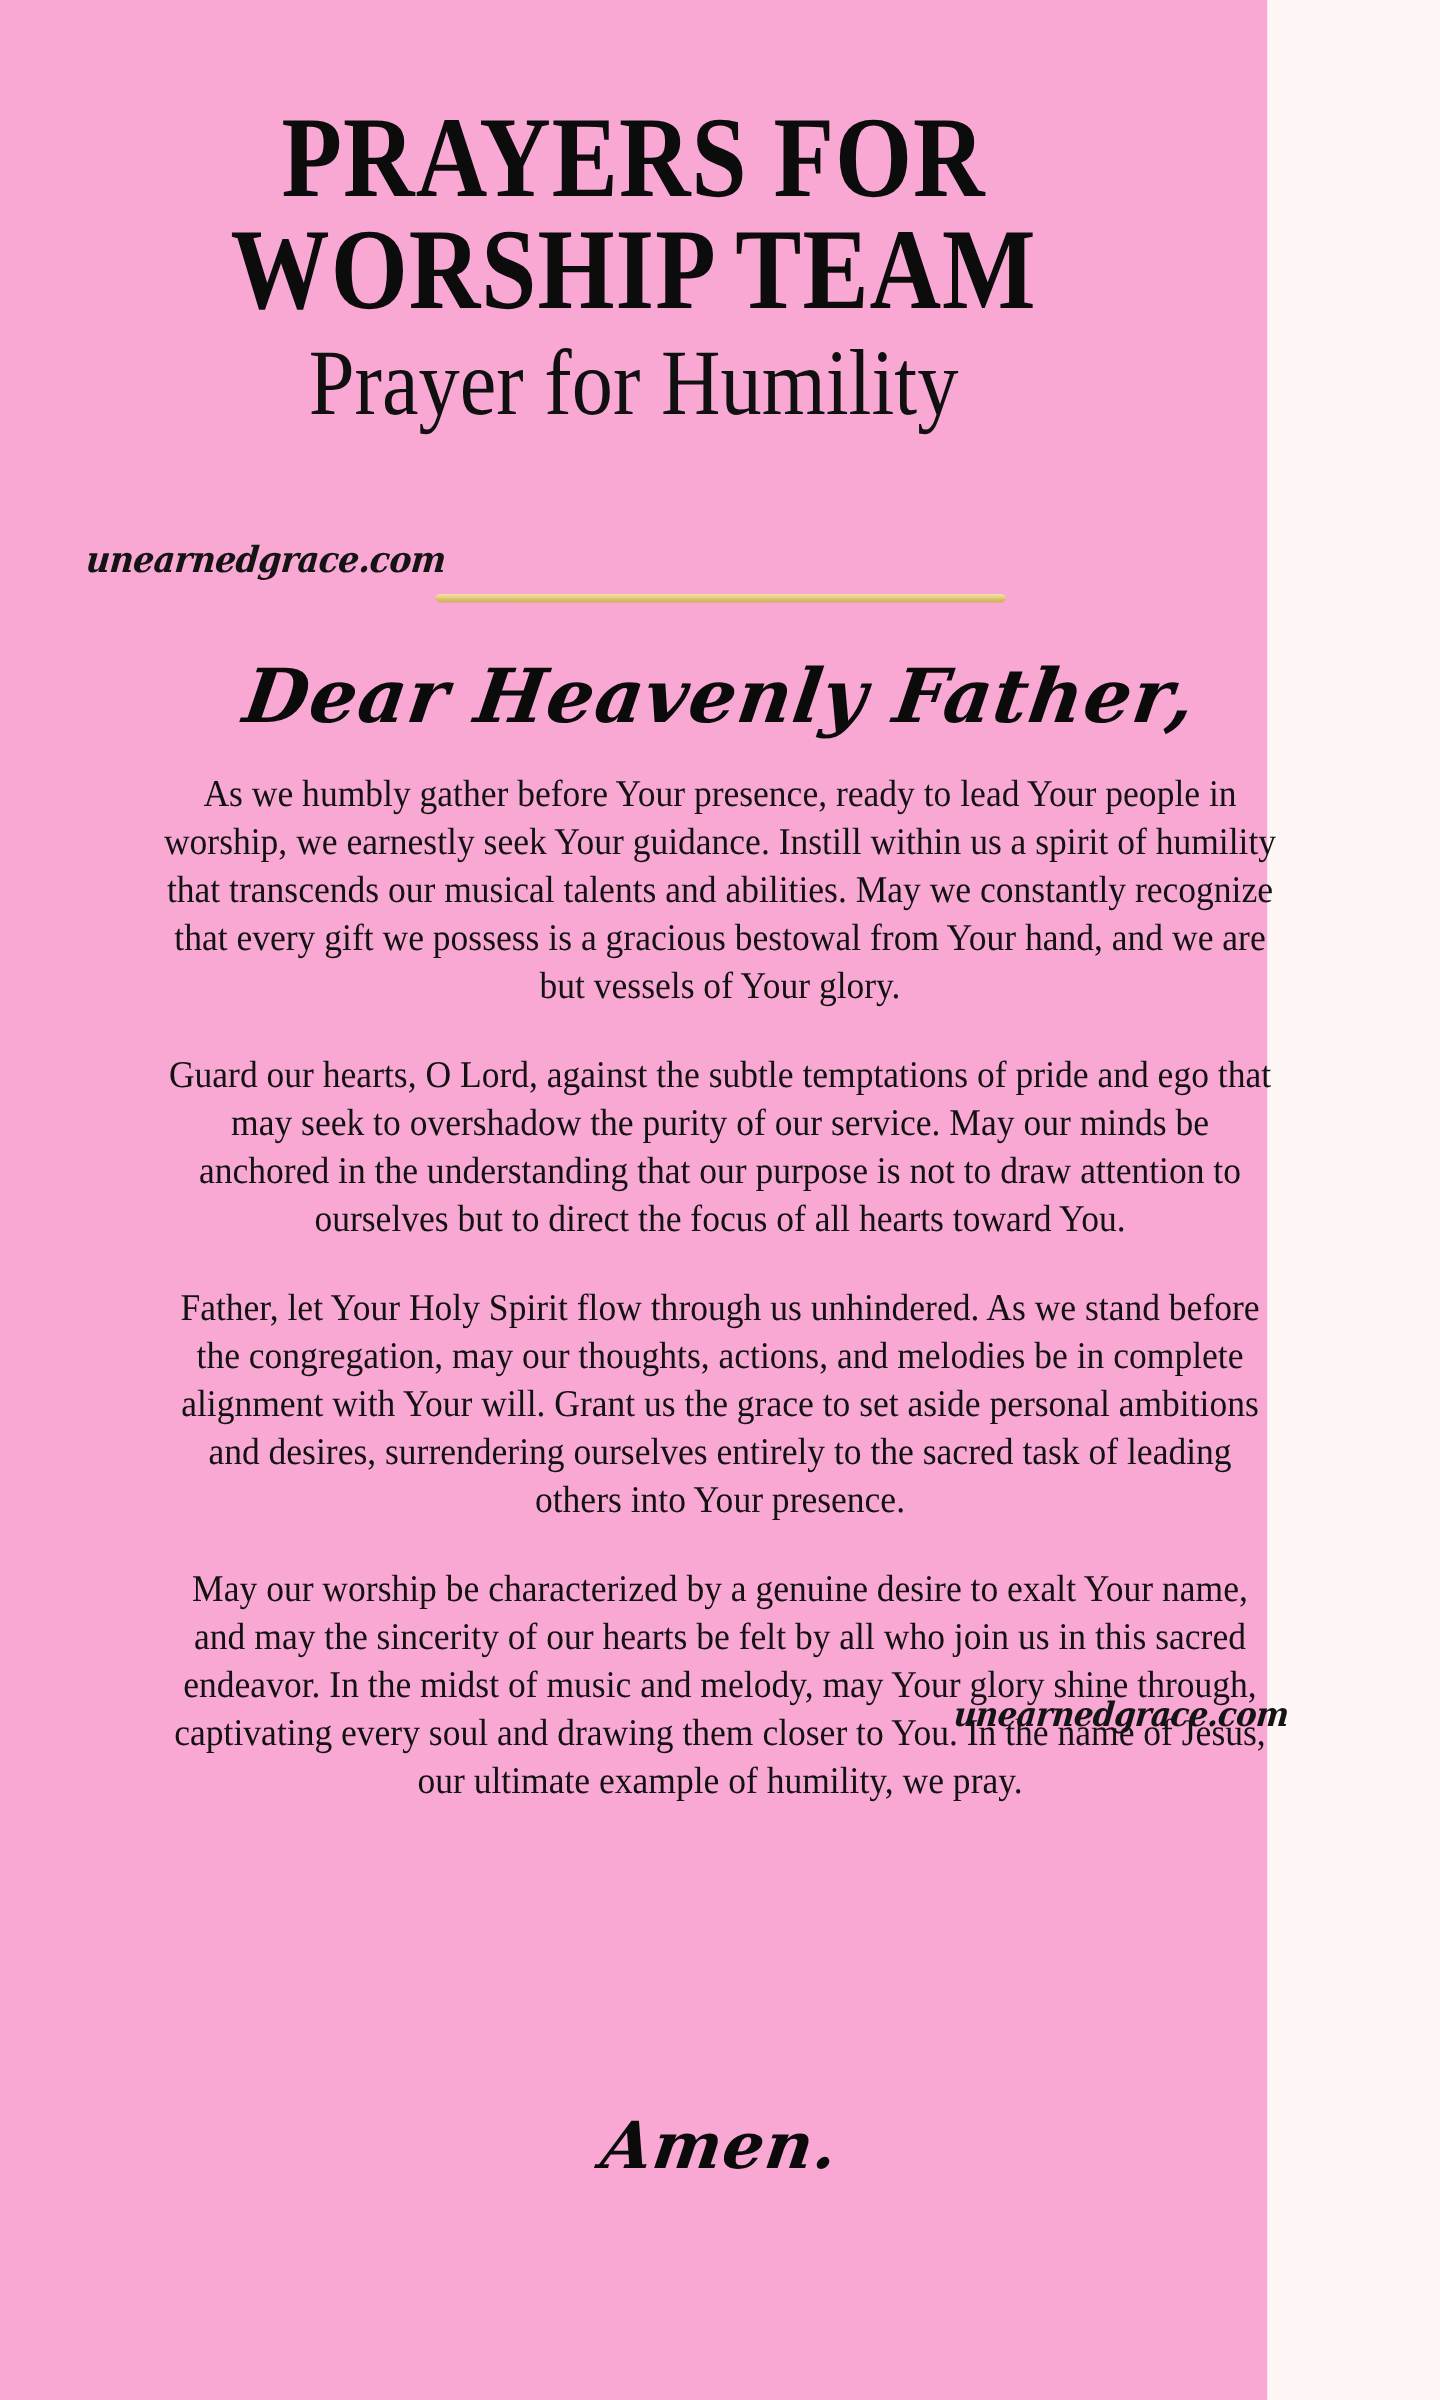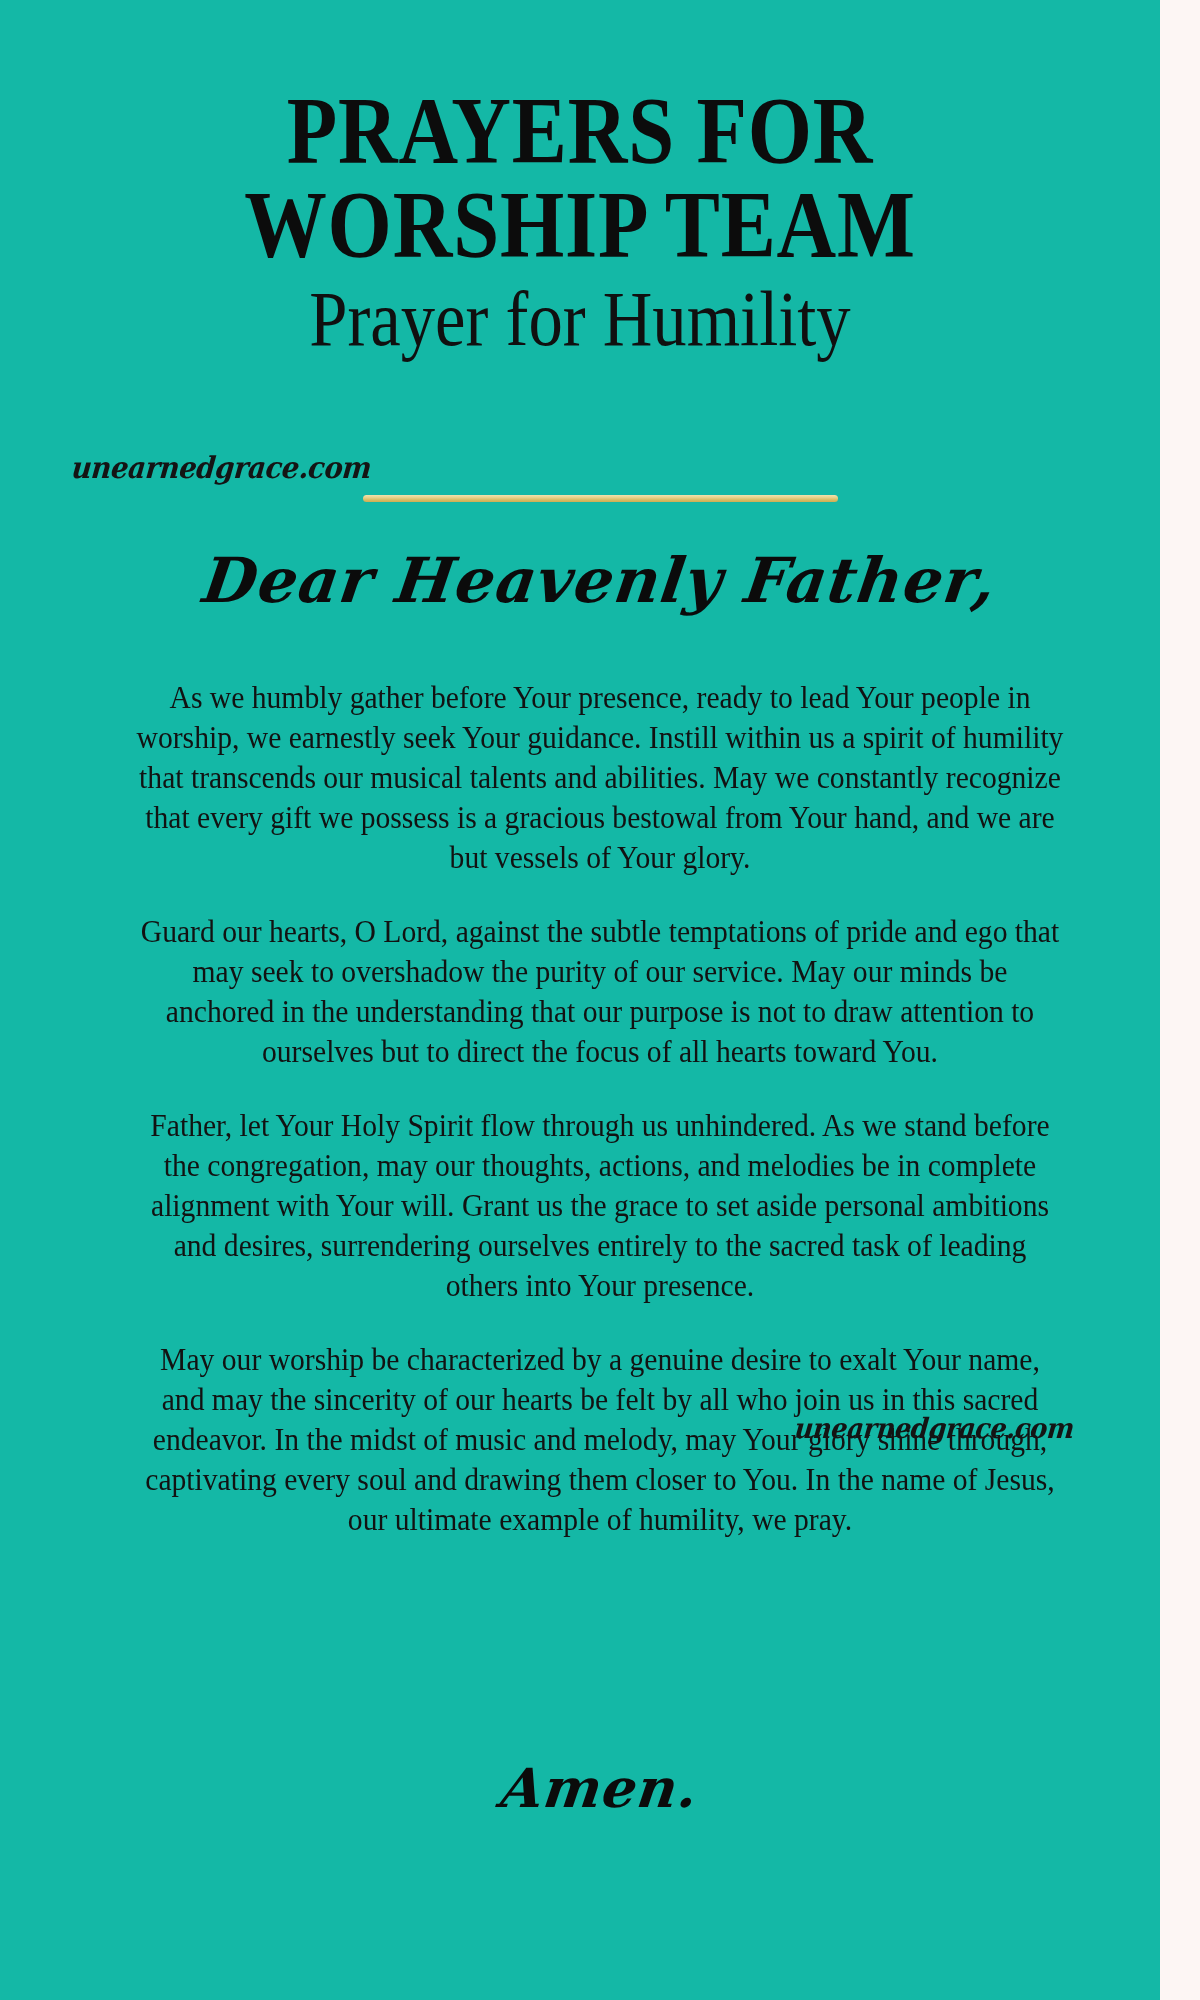--- a/index.html
+++ b/index.html
@@ -10,23 +10,23 @@
     width: 1200px;
     height: 2000px;
     background: #fdf6f4;
     font-family: "Liberation Serif", serif;
     overflow: hidden;
     position: relative;
   }
 
   .page {
     position: relative;
-    width: 1160px;
+    width: 1056px;
     height: 2000px;
-    background: #14b8a6;
+    background: #f9a8d4;
     box-sizing: border-box;
   }
 
   
   .header {
     padding-top: 84px;
     text-align: center;
   }
 
   .title-line {
@@ -120,21 +120,21 @@
     top: 1760px;
     width: 1200px;
     font-size: 54px;
     line-height: 1.05;
   }
 
   
   .body-wrap {
     position: absolute;
     left: 106px;
-    top: 678px;
+    top: 642px;
     width: 988px;
   }
 
   .para {
     font-family: "Liberation Serif", "DejaVu Serif", serif;
     font-size: 31.5px;
     line-height: 40px;
     color: #121212;
     text-align: center;
     margin: 0 0 34px 0;

